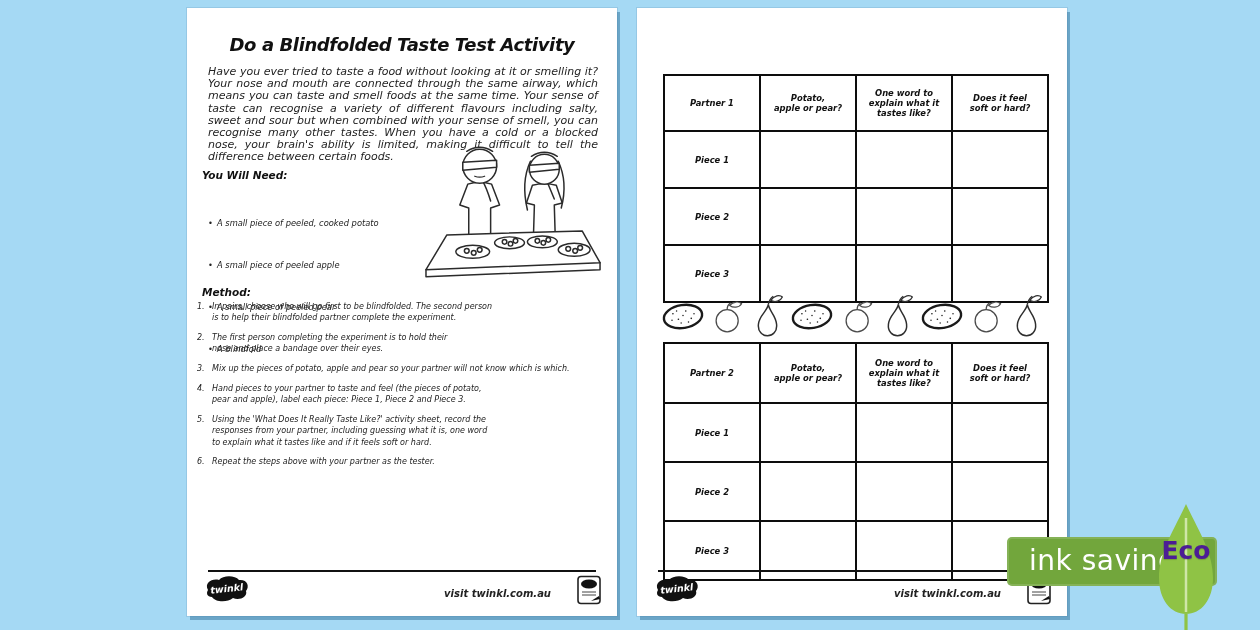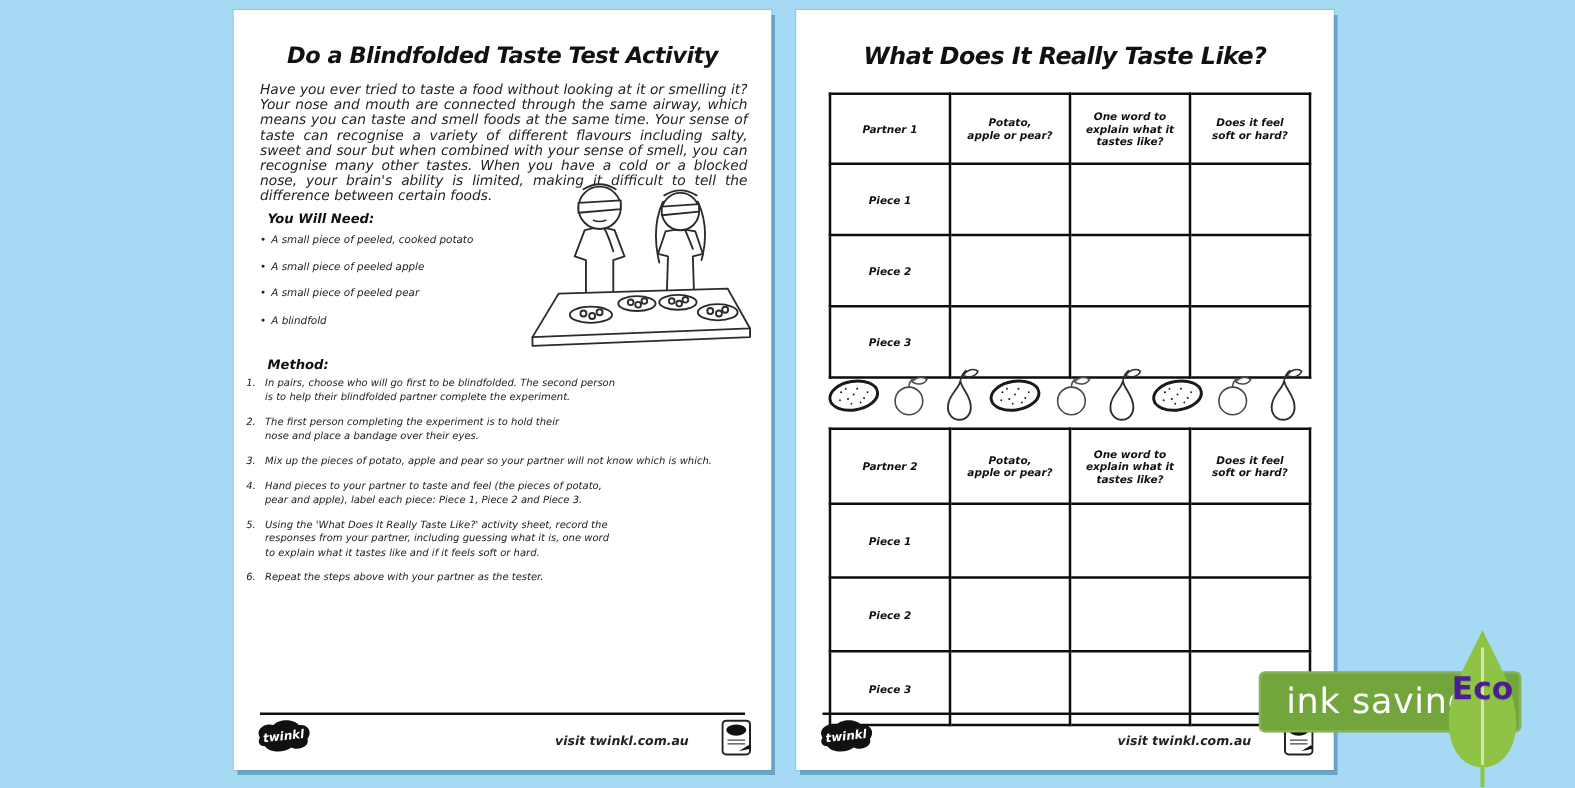--- a/index.html
+++ b/index.html
@@ -23,30 +23,30 @@
   }
   #left-page .page-title{top:26px;font-size:18px;}
   #right-page .page-title{top:26px;font-size:19px;}
 
   .intro{
     position:absolute;left:21px;right:19px;top:58px;
     font-size:11px;line-height:12.2px;text-align:justify;color:#222;
   }
 
   .section-heading{
-    position:absolute;left:27px;font-weight:bold;font-size:10.5px;color:#111;
+    position:absolute;left:15px;font-weight:bold;font-size:10.5px;color:#111;
   }
   #need-heading{top:161px;}
   #method-heading{top:278px;}
 
   .need-list{
     position:absolute;left:21px;top:178px;width:210px;margin:0;padding:0;list-style:none;
     font-size:8.3px;color:#222;
   }
-  .need-list li{position:relative;padding-left:9px;margin-bottom:11.5px;line-height:10px;}
+  .need-list li{position:relative;padding-left:9px;margin-bottom:11.5px;line-height:10px;margin-top:32px;}
   .need-list li::before{content:"•";position:absolute;left:0;top:0;}
 
   .method-list{
     position:absolute;left:8px;top:293px;width:392px;margin:0;padding:0;list-style:none;
     font-size:8px;color:#222;counter-reset:step;
   }
   .method-list li{
     position:relative;padding-left:17px;margin-bottom:8.5px;line-height:11.3px;counter-increment:step;
   }
   .method-list li::before{content:counter(step) ".";position:absolute;left:2px;top:0;}
@@ -211,21 +211,20 @@
   <svg class="quality-badge" width="24" height="30" viewBox="0 0 24 30">
     <rect x="1" y="1.5" width="22" height="27" rx="3" fill="#fff" stroke="#222" stroke-width="1.6"></rect>
     <ellipse cx="12" cy="9" rx="8" ry="4.5" fill="#111"></ellipse>
     <line x1="5" y1="17" x2="19" y2="17" stroke="#444" stroke-width="1"></line>
     <line x1="5" y1="20" x2="19" y2="20" stroke="#444" stroke-width="1"></line>
     <path d="M14,26 L22,21 L23,24 Z" fill="#111"></path>
   </svg>
 </div>
 
 <div class="page" id="right-page">
-  <div class="page-title">What Does It Really Taste Like?</div>
 
   <table class="taste-table" id="table-partner-1">
     <tbody>
         <tr>
       <th>Partner 1</th>
       <th class="pre">Potato,
 apple or pear?</th>
       <th class="pre">One word to
 explain what it
 tastes like?</th>

